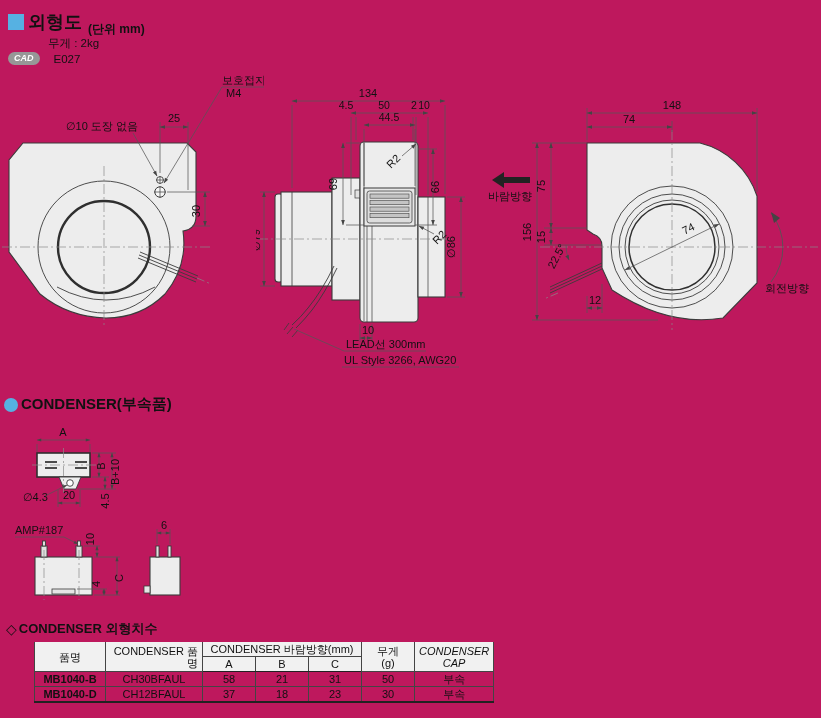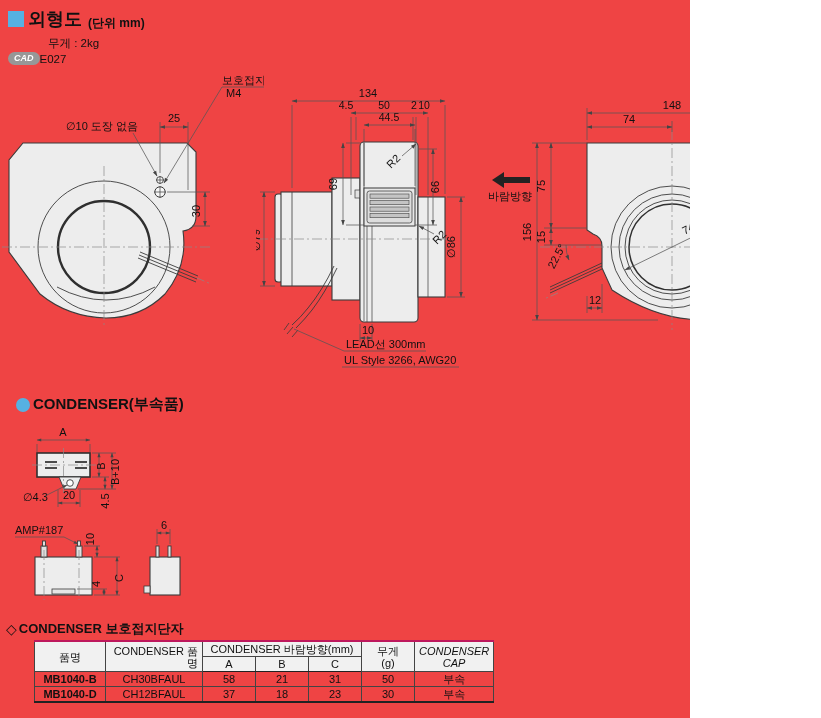--- a/index.html
+++ b/index.html
@@ -1,29 +1,29 @@
 <!DOCTYPE html>
 <html><head>
 <meta charset="utf-8">
 <style>
   html,body{margin:0;padding:0;background:#fff;}
-  .page{position:relative;width:690px;height:718px;background:#ef4444;overflow:hidden;
+  .page{position:relative;width:821px;height:718px;background:#be185d;overflow:hidden;
         font-family:"Liberation Sans",sans-serif;color:#111;}
   .abs{position:absolute;}
   
   .sec-main{left:8px;top:5px;display:flex;align-items:center;gap:4px;}
   .blue-sq{width:16px;height:16px;background:#56b1e2;display:inline-block;}
   .main-title{font-size:18px;font-weight:bold;letter-spacing:0px;}
-  .main-unit{font-size:12px;font-weight:bold;margin-left:2px;margin-top:10px;}
+  .main-unit{font-size:12px;font-weight:bold;margin-left:2px;margin-top:16px;}
   .weight{left:8px;top:36px;font-size:11.5px;margin-left:40px;}
-  .cad-row{left:8px;top:52px;display:flex;align-items:center;gap:0;font-size:11.5px;text-align:center;}
+  .cad-row{left:8px;top:52px;display:flex;align-items:center;gap:14px;font-size:11.5px;text-align:center;}
   .cad-badge{background:#979797;color:#fff;font-size:9px;font-weight:bold;font-style:italic;
              border-radius:7px;padding:1px 6px 2px 6px;line-height:10px;}
   
-  .sec-cond{left:16px;top:395px;display:flex;align-items:center;gap:3px;}
+  .sec-cond{left:4px;top:395px;display:flex;align-items:center;gap:3px;}
   .blue-dot{width:14px;height:14px;border-radius:50%;background:#56b1e2;display:inline-block;}
   .cond-title{font-size:15px;font-weight:bold;}
   
   .tbl-title{left:6px;top:620px;font-size:13px;font-weight:bold;display:flex;align-items:center;gap:2px;}
   .diamond{font-size:14px;font-weight:normal;}
   table.spec{position:absolute;left:34px;top:640px;border-collapse:collapse;
              font-size:11px;text-align:center;}
   table.spec th,table.spec td{border:1px solid #444;padding:0 4px;height:14px;line-height:12px;}
   table.spec th{background:#f1f1f1;font-weight:normal;}
   table.spec{border-top:2px solid #be185d;border-bottom:2px solid #222;}
@@ -402,21 +402,21 @@
     <g>
       <line class="dim" x1="149" y1="9" x2="149" y2="24"></line>
       <line class="dim" x1="162" y1="9" x2="162" y2="24"></line>
       <line class="dim" x1="149" y1="13" x2="162" y2="13" marker-start="url(#a5)" marker-end="url(#a5)"></line>
       <text class="dt" x="156" y="9" text-anchor="middle">6</text>
     </g>
   </svg>
 
   <div class="abs tbl-title">
     <span class="diamond">◇</span>
-    <span>CONDENSER 보호접지단자</span>
+    <span>CONDENSER 외형치수</span>
   </div>
 
   <table class="spec">
     <tbody>
       <tr>
         <th class="c-prod" rowspan="2">품명</th>
         <th class="c-cond" rowspan="2">CONDENSER 품명</th>
         <th colspan="3">CONDENSER 바람방향(mm)</th>
         <th class="c-w" rowspan="2">
           <span>무게</span><br>

